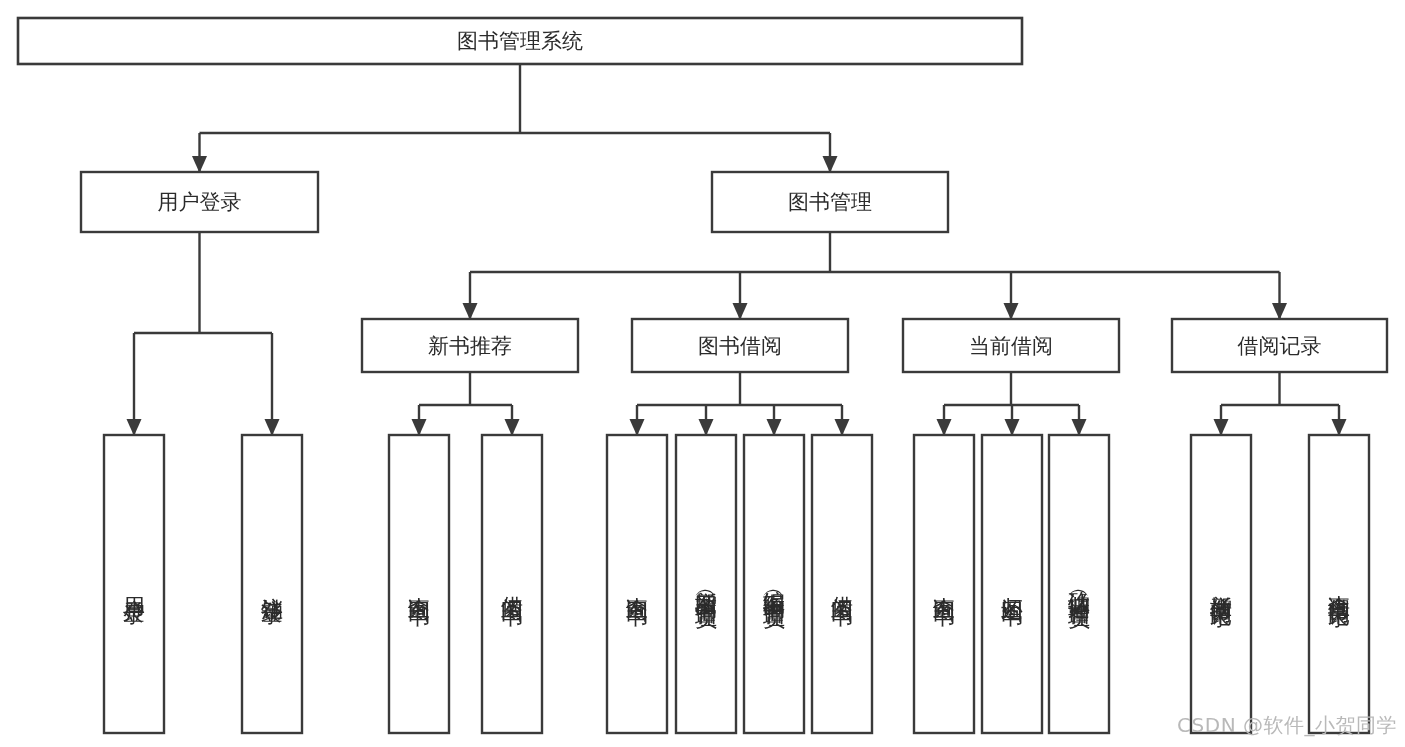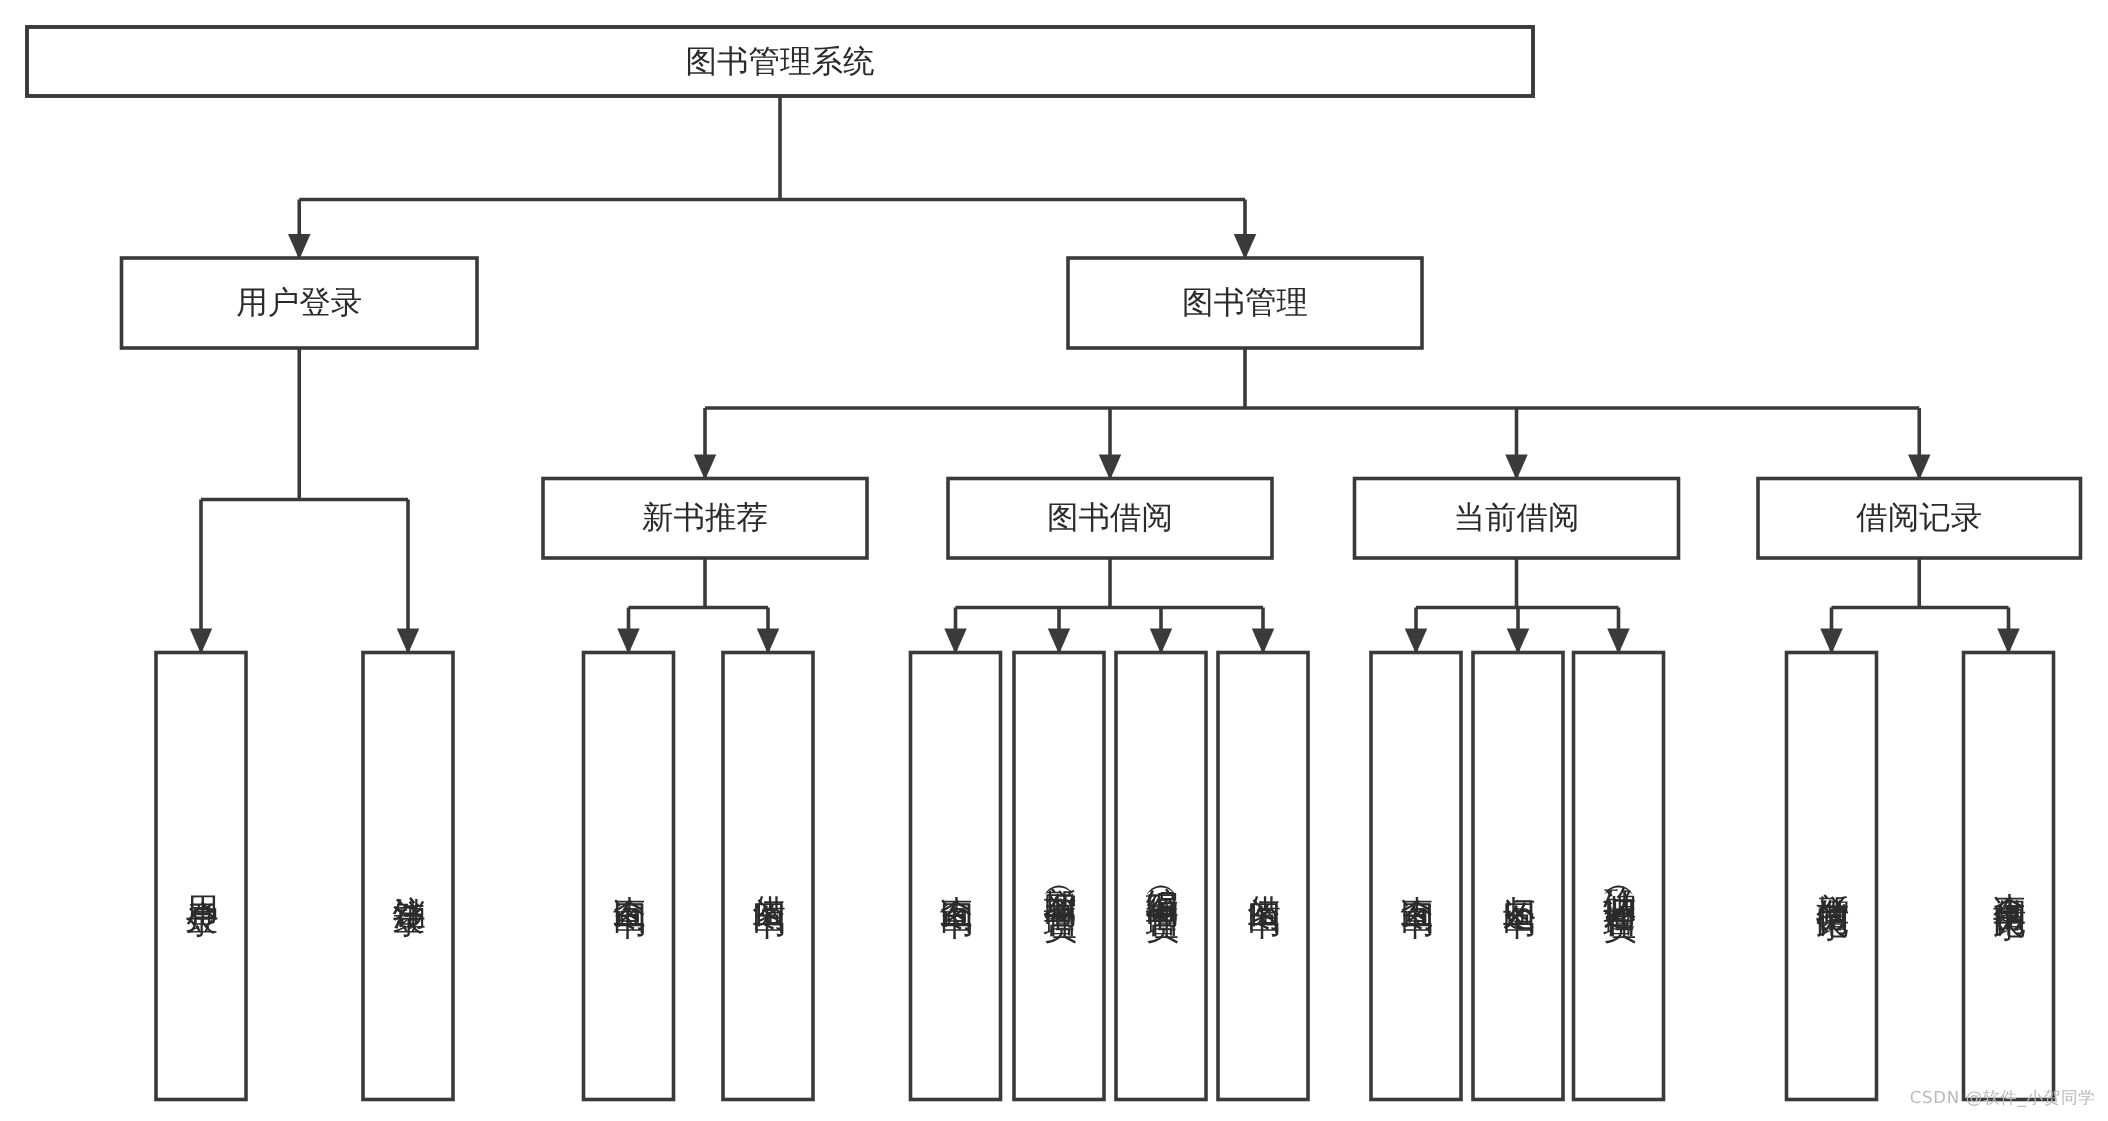--- a/index.html
+++ b/index.html
@@ -65,21 +65,21 @@
     letter-spacing: 2.5px;
     color: #2b2b2b;
     white-space: nowrap;
     text-align: center;
   }
   .watermark {
     position: absolute;
     right: 8px;
     bottom: 6px;
     font-family: "DejaVu Sans", "Liberation Sans", sans-serif;
-    font-size: 11px;
+    font-size: 20px;
     color: #b9b9b9;
     letter-spacing: 0.5px;
     white-space: nowrap;
   }
 </style>
 </head>
 <body>
 
 <div id="chart-root">
 

